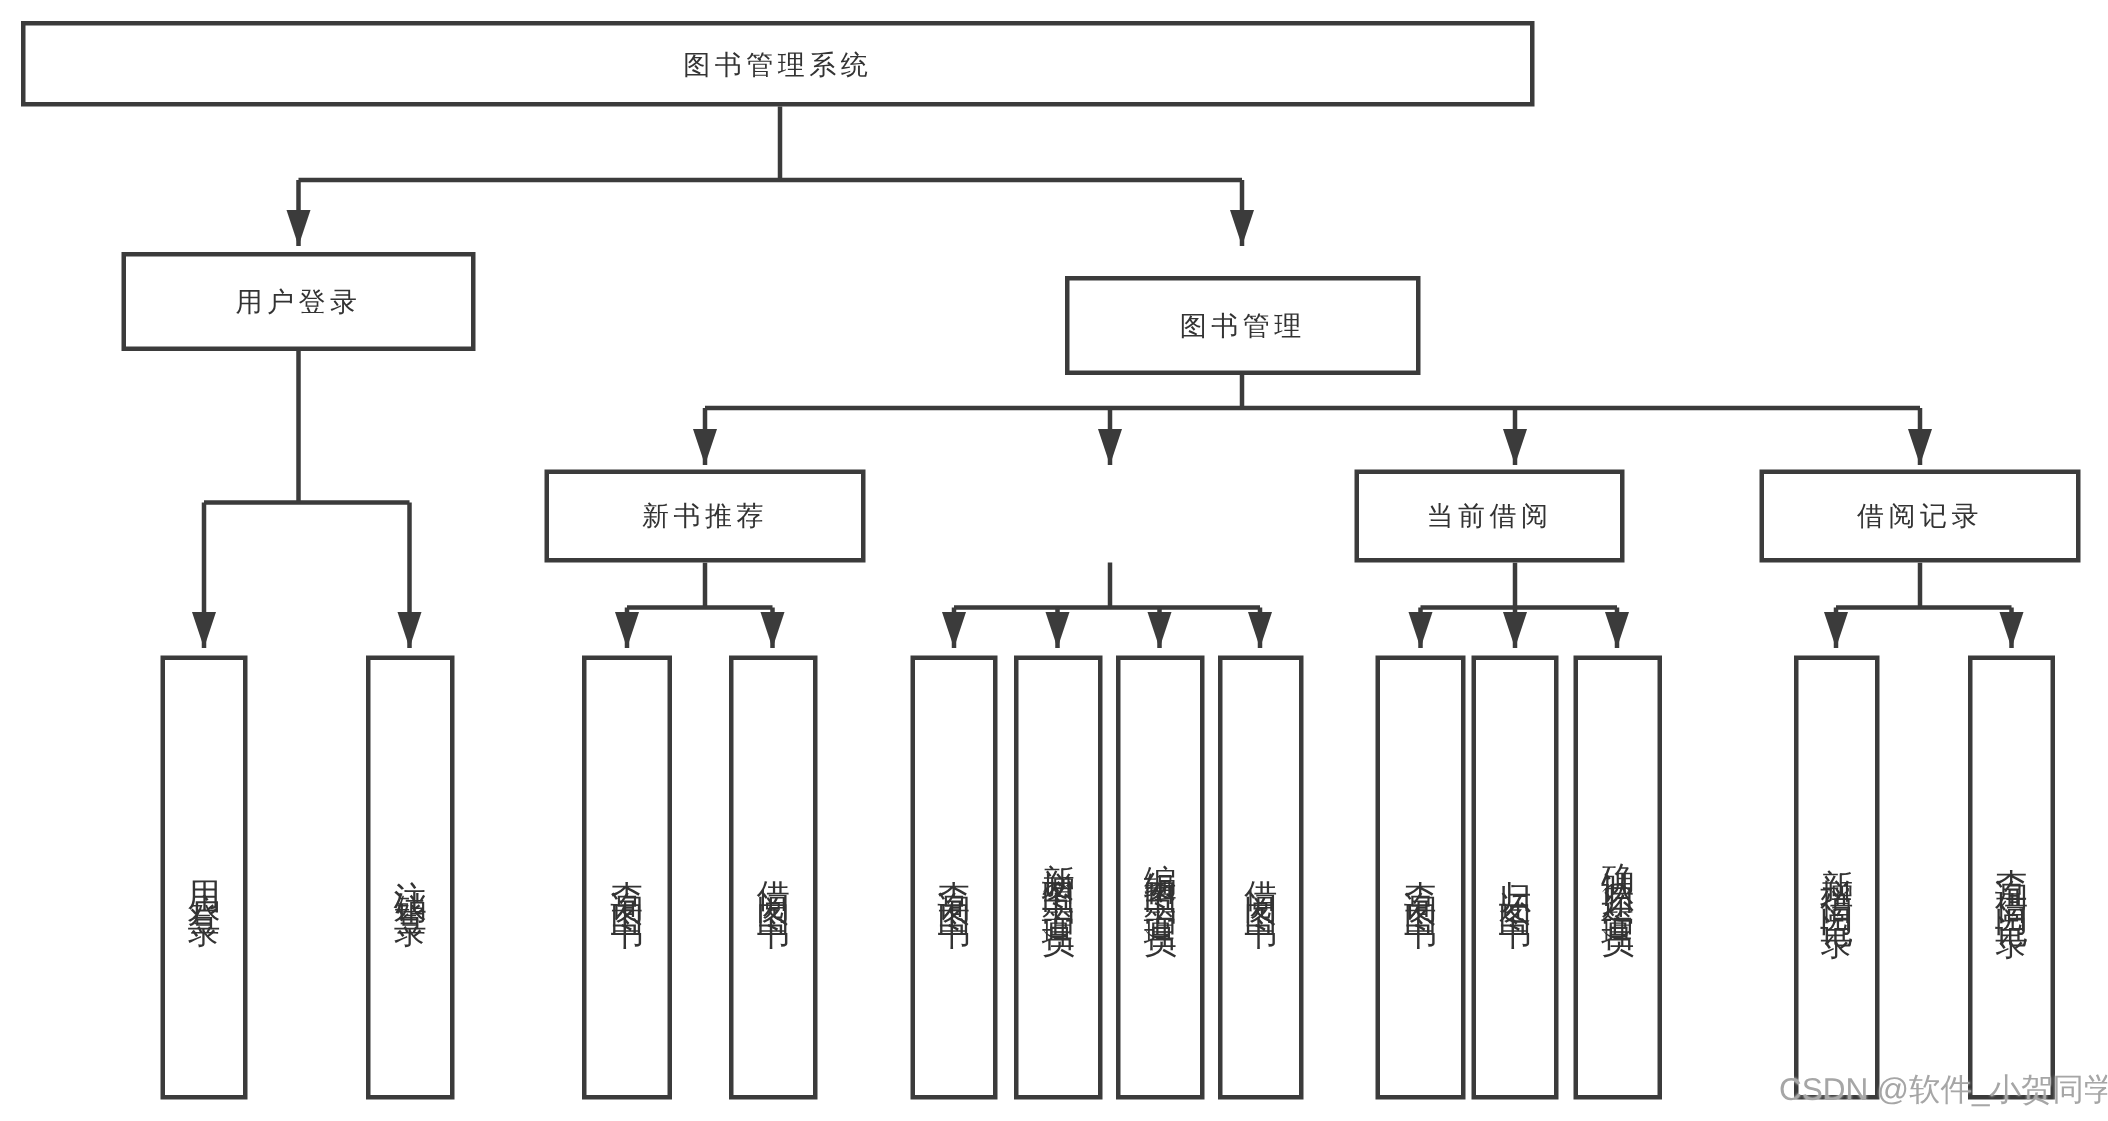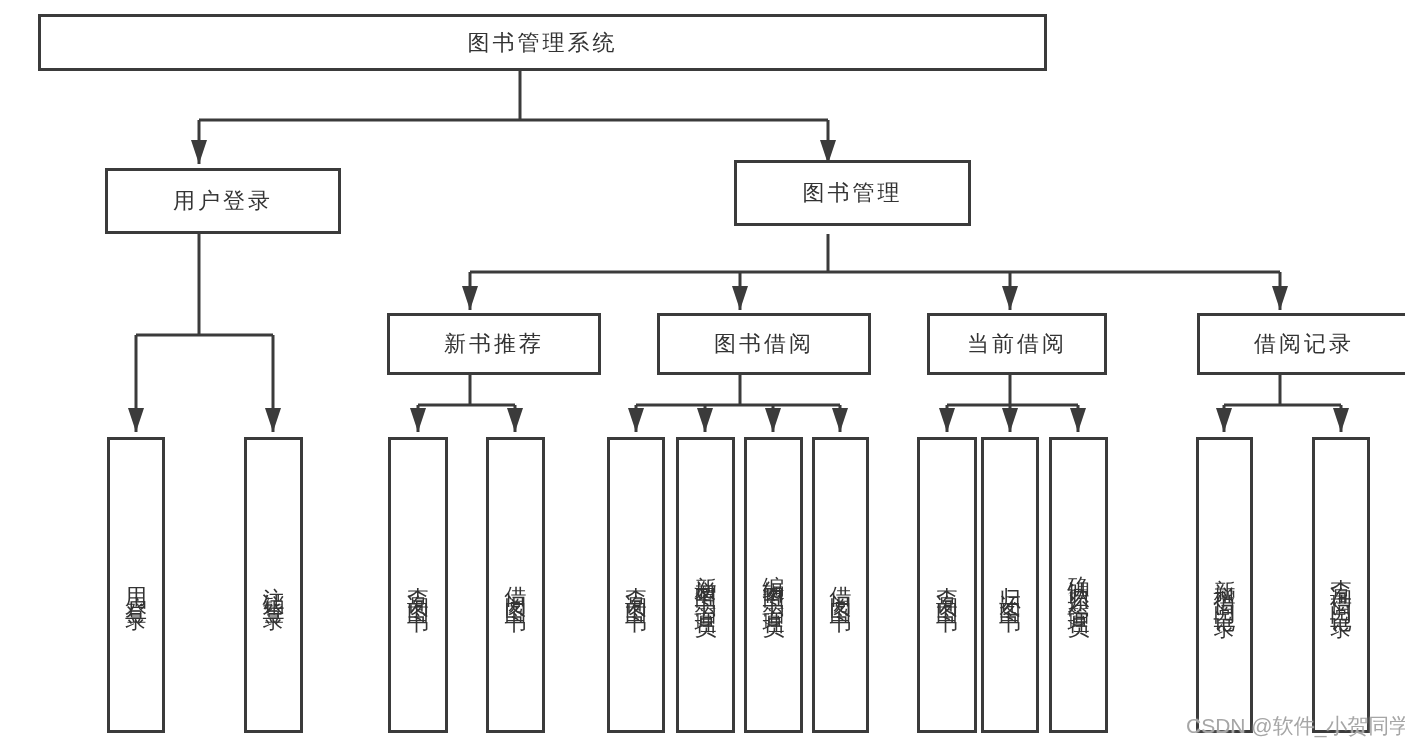--- a/index.html
+++ b/index.html
@@ -26,24 +26,23 @@
     position: absolute;
     box-sizing: border-box;
     border: 3px solid #3b3b3b;
     background: #ffffff;
     display: flex;
     align-items: center;
     justify-content: center;
     text-align: center;
   }
   .h-node {
-    font-size: 22px;
+    font-size: 18px;
     letter-spacing: 3px;
     white-space: nowrap;
-    margin-left: 24px;
   }
   .v-node .v-text {
     writing-mode: vertical-rl;
     text-orientation: mixed;
     font-size: 22px;
     letter-spacing: 8px;
     line-height: 1;
     white-space: nowrap;
   }
   .v-node .v-text.long {
@@ -111,24 +110,23 @@
       <path d="M1280,375 V405"></path>
       <path d="M1224,405 H1341"></path>
       <path d="M1224,405 V432" marker-end="url(#ah)"></path>
       <path d="M1341,405 V432" marker-end="url(#ah)"></path>
     </g>
   </svg>
 
   <div class="node h-node" style="left:14px; top:14px; width:1009px; height:57px;">图书管理系统</div>
 
   <div class="node h-node" style="left:81px; top:168px; width:236px; height:66px;">用户登录</div>
-  <div class="node h-node" style="left:710px; top:160px; width:237px; height:66px;">图书管理</div>
+  <div class="node h-node" style="left:710px; top:184px; width:237px; height:66px;">图书管理</div>
 
   <div class="node h-node" style="left:363px; top:313px; width:214px; height:62px;">新书推荐</div>
-  <div class="node h-node" style="left:633px; top:313px; width:214px; height:62px;">图书借阅</div>
   <div class="node h-node" style="left:903px; top:313px; width:180px; height:62px;">当前借阅</div>
   <div class="node h-node" style="left:1173px; top:313px; width:214px; height:62px;">借阅记录</div>
 
   <div class="node v-node" style="left:107px; top:437px; width:58px; height:296px;">
     <span class="v-text">用户登录</span>
   </div>
   <div class="node v-node" style="left:244px; top:437px; width:59px; height:296px;">
     <span class="v-text">注销登录</span>
   </div>
 

